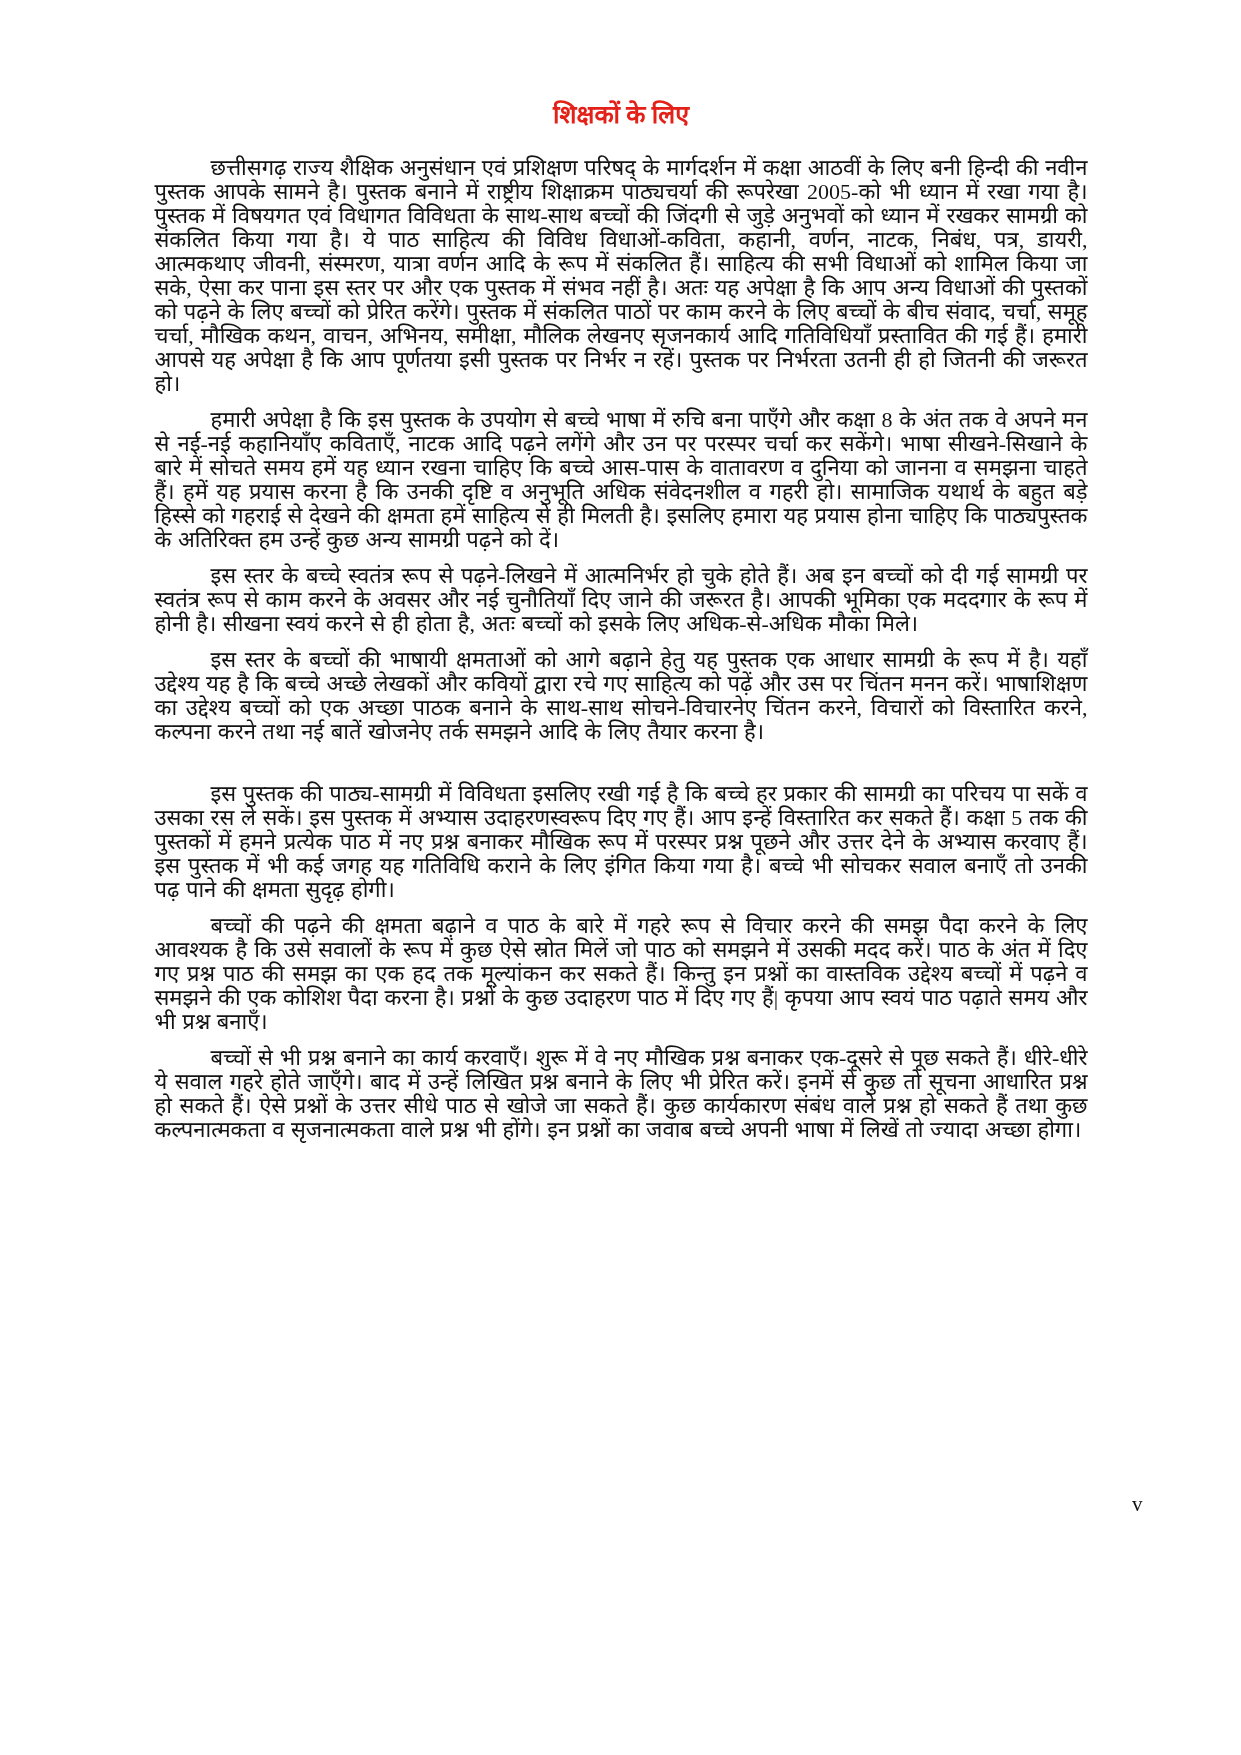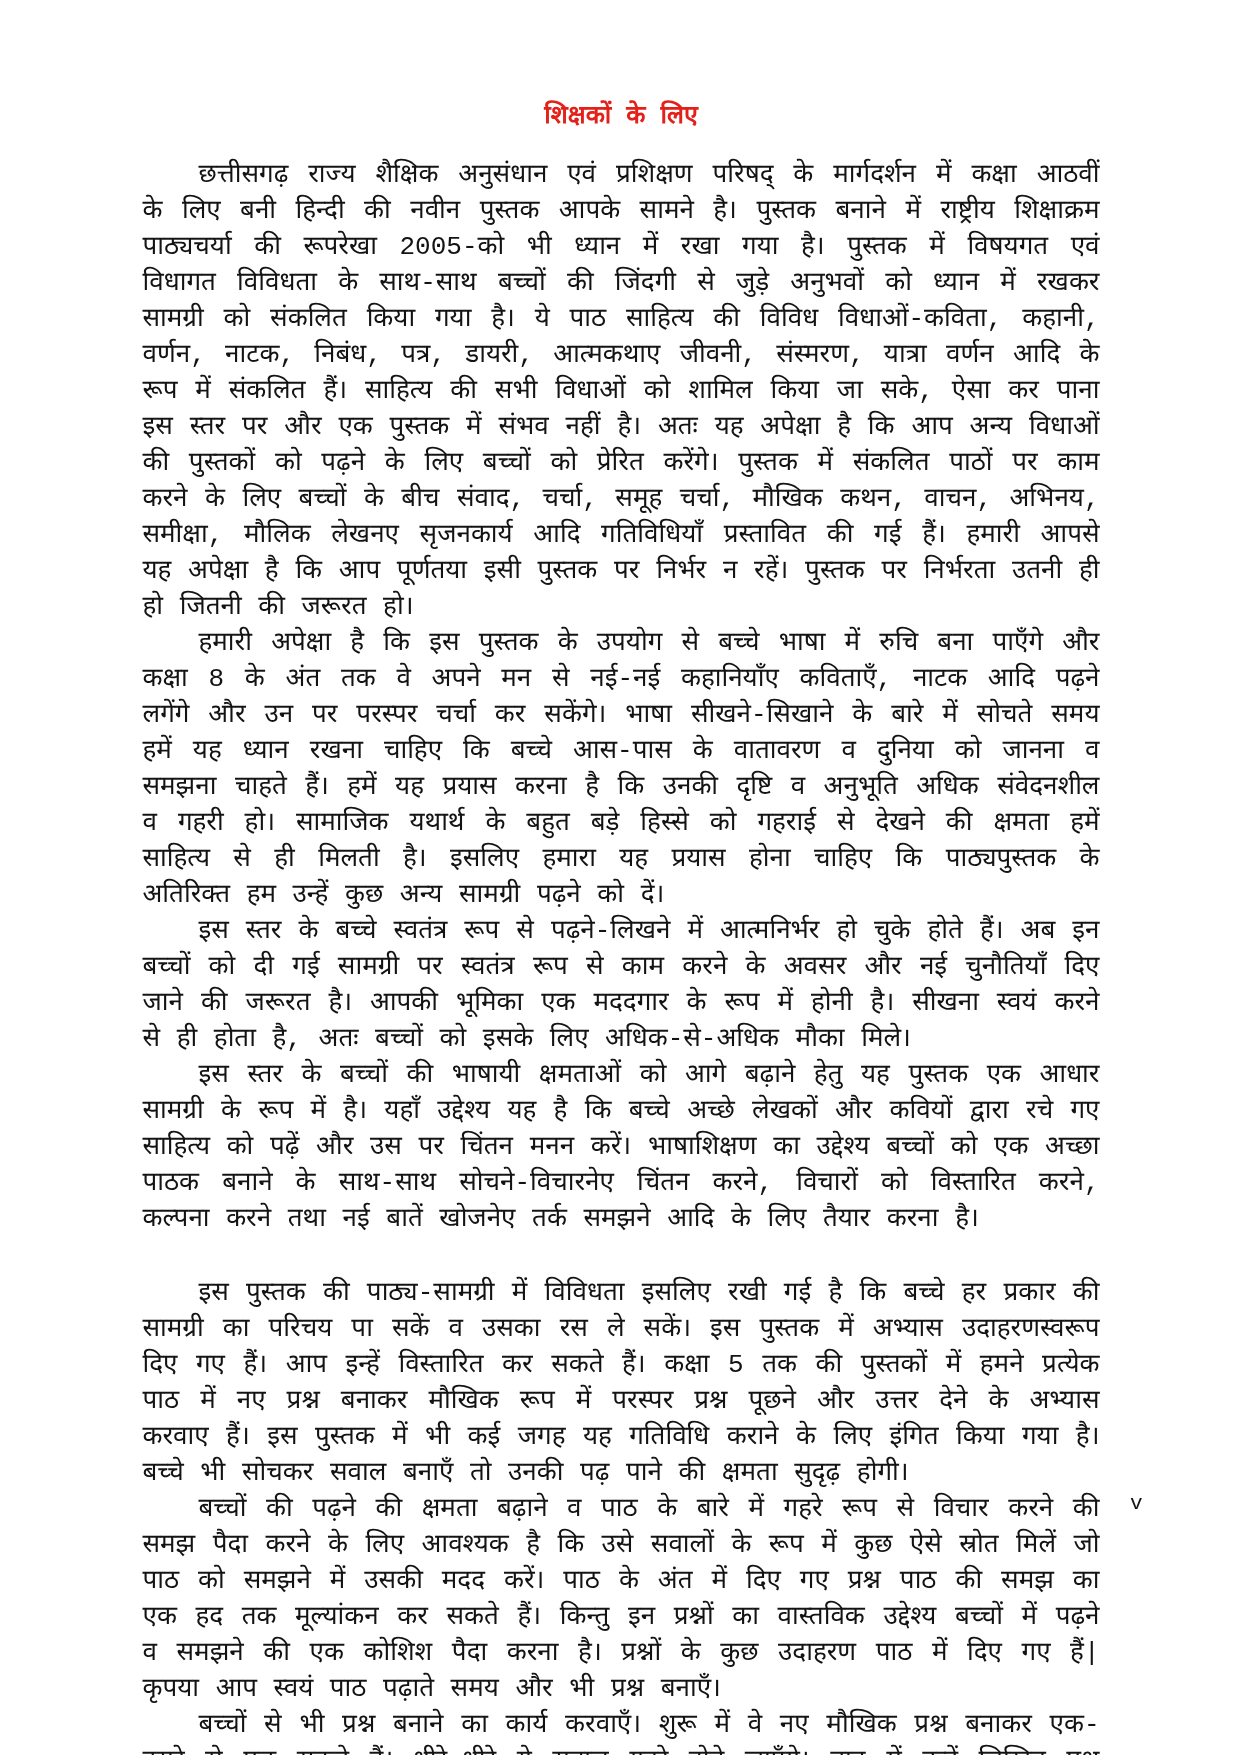--- a/index.html
+++ b/index.html
@@ -6,39 +6,39 @@
     margin: 0;
     padding: 0;
     background: #ffffff;
   }
   .page {
     position: relative;
     width: 1116px;
     height: 1755px;
     margin: 0 auto;
     background: #ffffff;
-    font-family: Liberation Mono, monospace;
+    font-family: Liberation Serif, serif;
     color: #131313;
     box-sizing: border-box;
     padding: 96px 79px 0 80px;
     overflow: hidden;
   }
   .doc-title {
     text-align: center;
     font-size: 25px;
     font-weight: bold;
     margin: 0 0 26px 0;
     color: #e32119;
   }
   .body-text p {
-    font-size: 26px;
-    line-height: 36px;
+    font-size: 22px;
+    line-height: 24px;
     text-align: justify;
     text-indent: 56px;
-    margin: 0;
+    margin: 12px;
     word-spacing: 1px;
   }
   .body-text p.gap-before {
     margin-top: 38px;
   }
   .page-number {
     position: absolute;
     right: 36px;
     top: 1492px;
     font-size: 21px;

